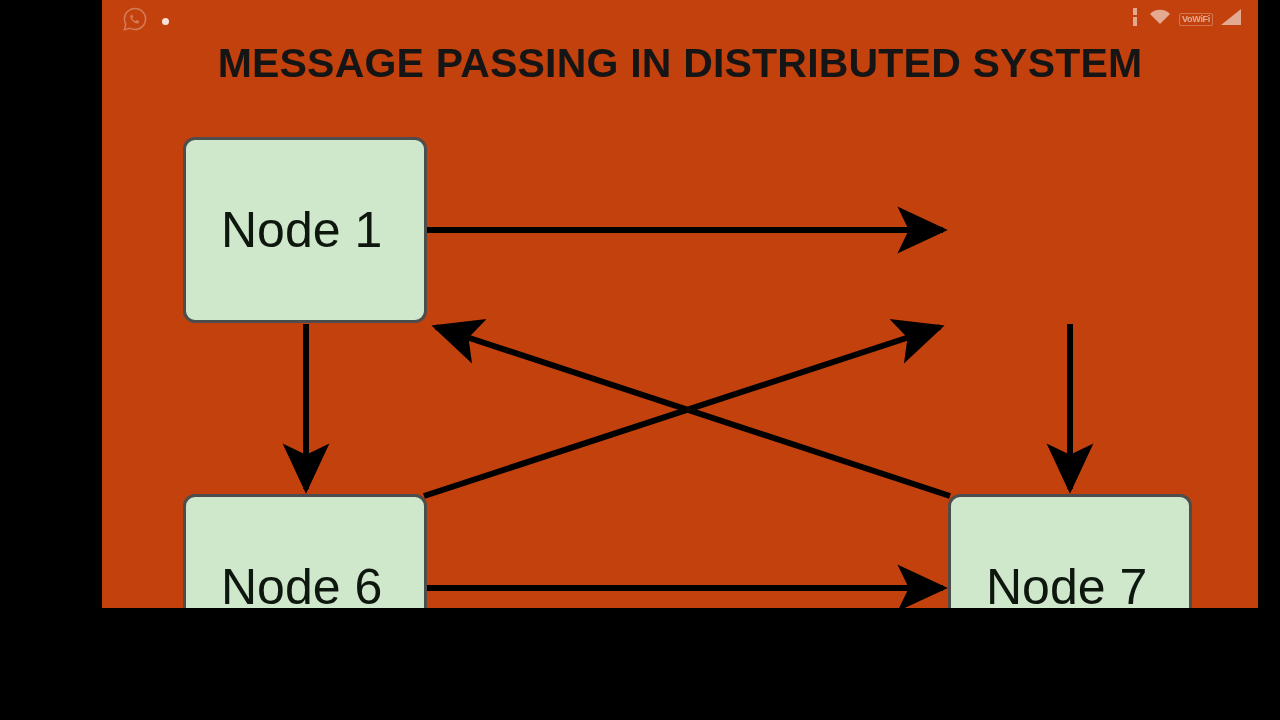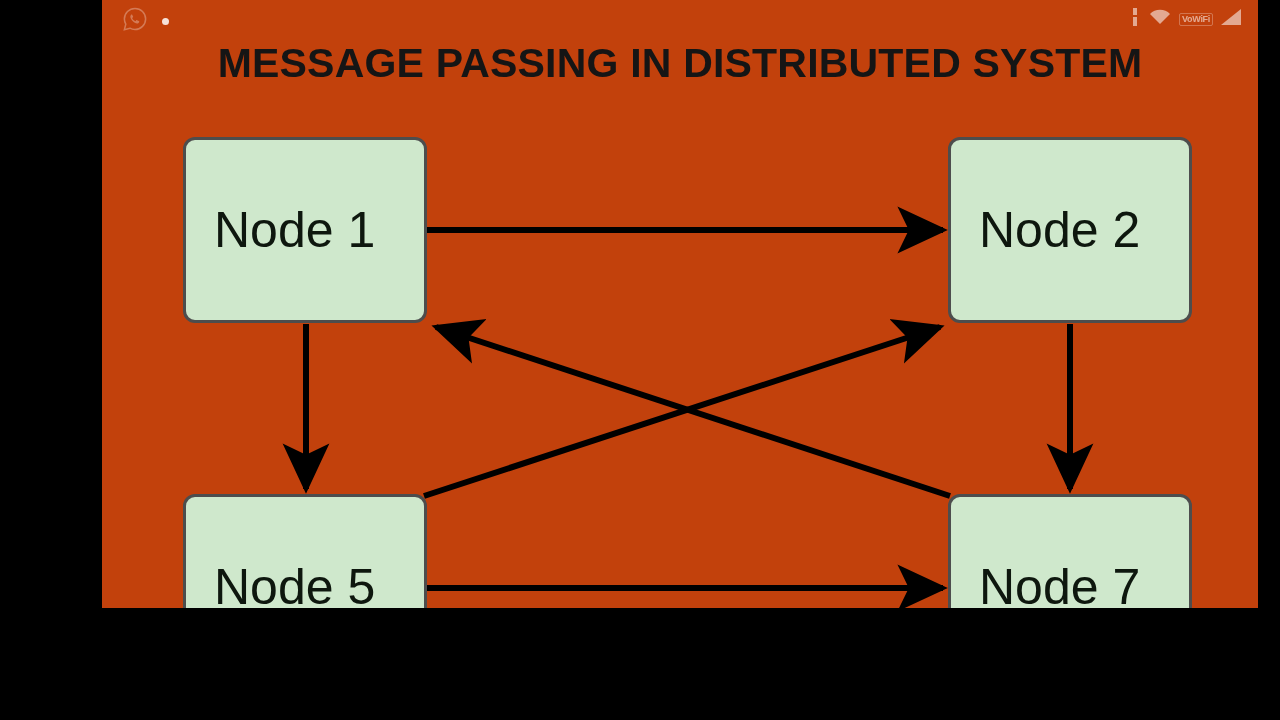--- a/index.html
+++ b/index.html
@@ -104,21 +104,21 @@
     height: 720px;
   }
   .node {
     position: absolute;
     background: #cfe8cc;
     border: 3px solid #4d4d4d;
     border-radius: 12px;
     box-sizing: border-box;
     display: flex;
     align-items: center;
-    padding-left: 28px;
+    padding-left: 35px;
   }
   .node-label {
     font-size: 50px;
     font-weight: normal;
     color: #0e170e;
     line-height: 1;
     white-space: nowrap;
   }
   svg#edges {
     position: absolute;
@@ -190,26 +190,23 @@
 
         <line x1="848" y1="496" x2="334" y2="327" stroke="#000000" stroke-width="6" marker-end="url(#arrowhead)"></line>
 
         <line x1="322" y1="496" x2="838" y2="327" stroke="#000000" stroke-width="6" marker-end="url(#arrowhead)"></line>
       </svg>
 
       <div class="node" style="left:81px; top:137px; width:244px; height:186px;">
         <span class="node-label">Node 1</span>
       </div>
 
-      <div class="node" style="left:846px; top:137px; width:244px; height:186px;">
-        <span class="node-label">Node 2</span>
-      </div>
 
       <div class="node" style="left:81px; top:494px; width:244px; height:186px;">
-        <span class="node-label">Node 5</span>
+        <span class="node-label">Node 6</span>
       </div>
 
       <div class="node" style="left:846px; top:494px; width:244px; height:186px;">
         <span class="node-label">Node 7</span>
       </div>
 
     </div>
 
   </div>
 </div>

